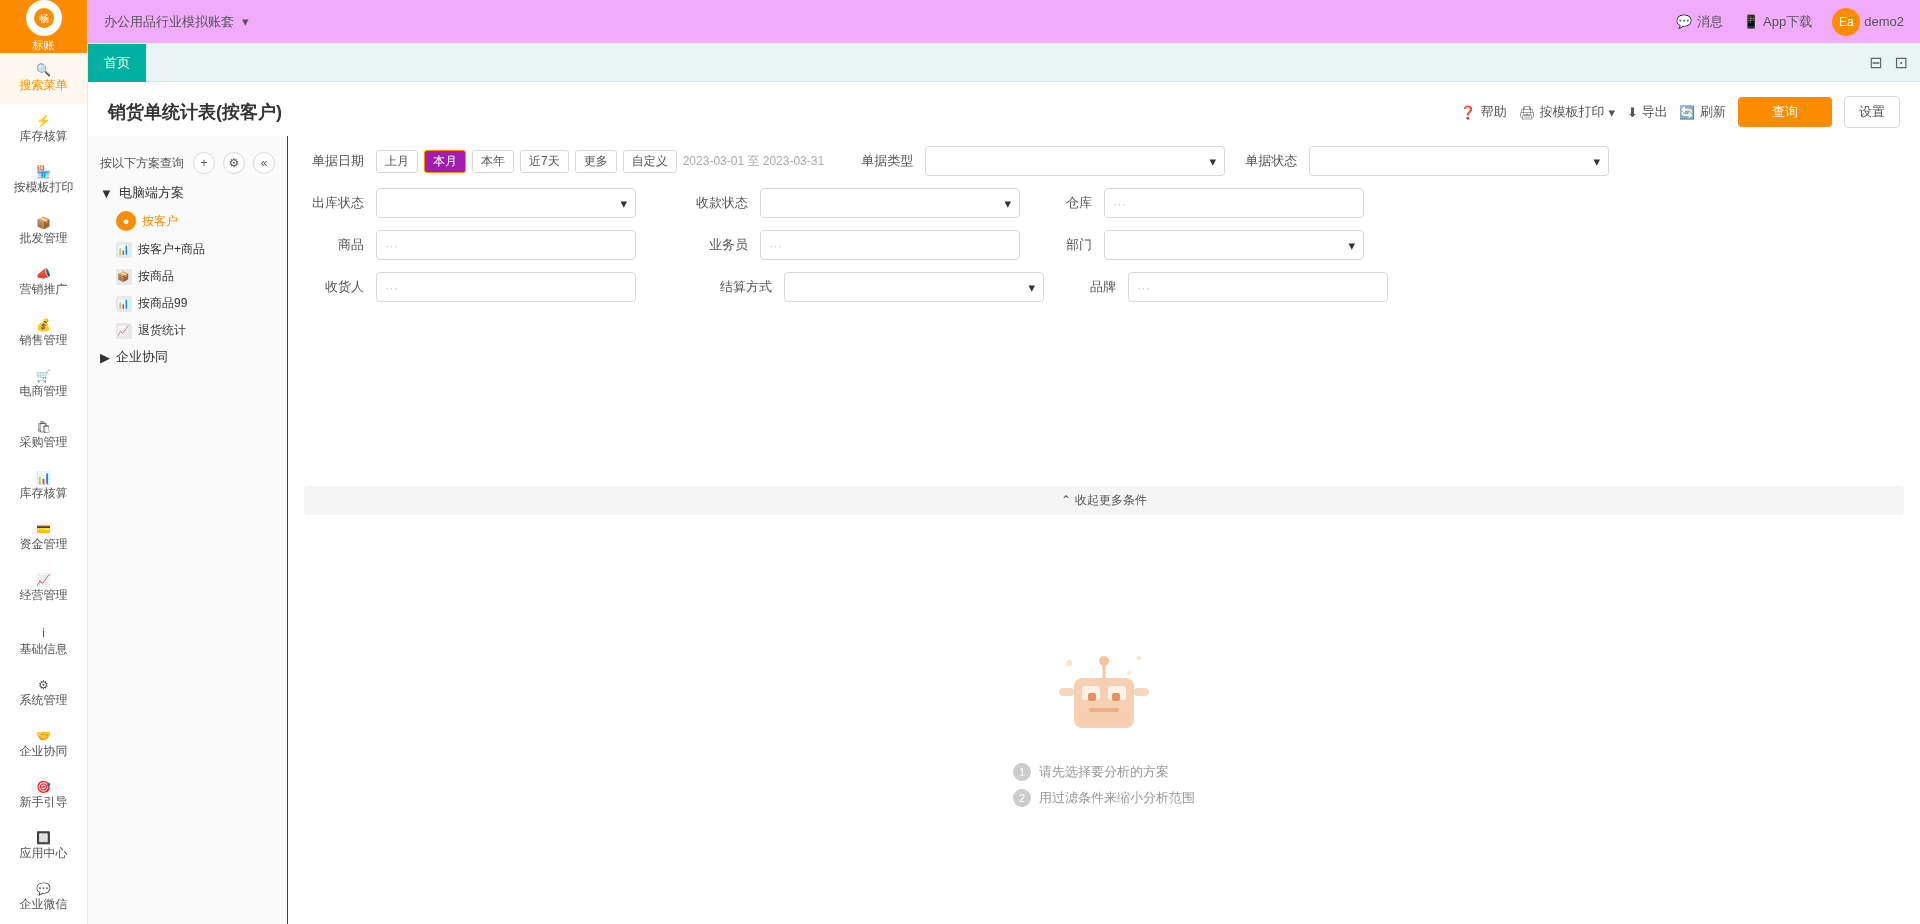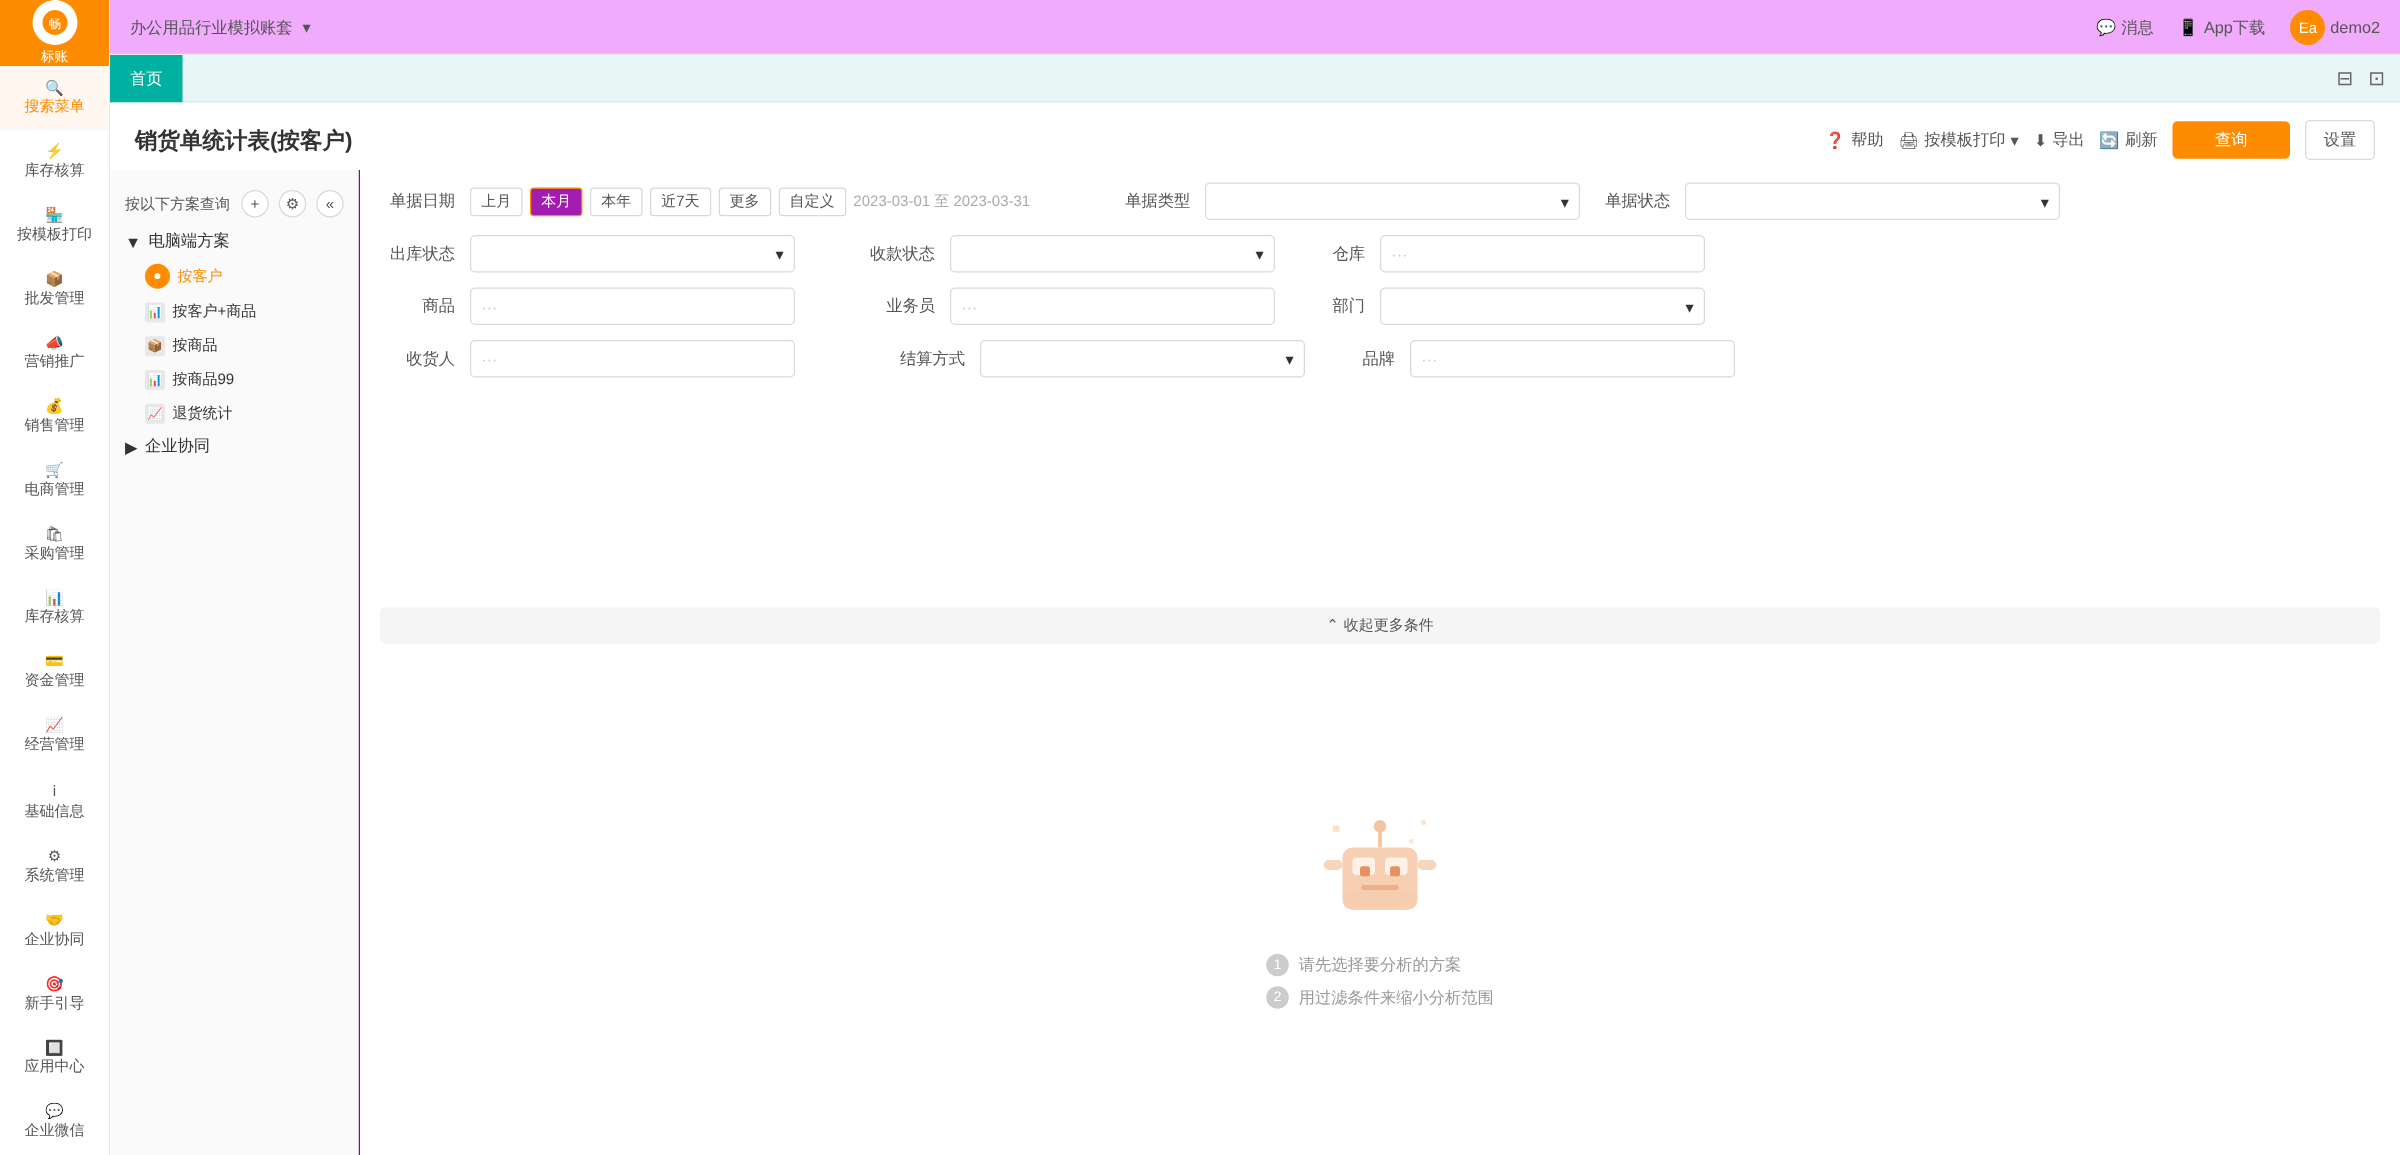--- a/index.html
+++ b/index.html
@@ -288,21 +288,21 @@
             <div class="filter-date-group">
               <button class="date-quick-btn">上月</button>
               <button class="date-quick-btn active">本月</button>
               <button class="date-quick-btn">本年</button>
               <button class="date-quick-btn">近7天</button>
               <button class="date-quick-btn">更多</button>
               <button class="date-quick-btn">自定义</button>
               <span class="date-range">2023-03-01 至 2023-03-31</span>
             </div>
 
-            <span class="filter-label" style="margin-left:56px;min-width:60px;">单据类型</span>
+            <span class="filter-label" style="margin-left:17px;min-width:60px;">单据类型</span>
             <div class="filter-select" style="max-width:300px;">
               <span></span>
               <span>▾</span>
             </div>
 
             <span class="filter-label" style="min-width:60px;">单据状态</span>
             <div class="filter-select" style="max-width:300px;">
               <span></span>
               <span>▾</span>
             </div>

